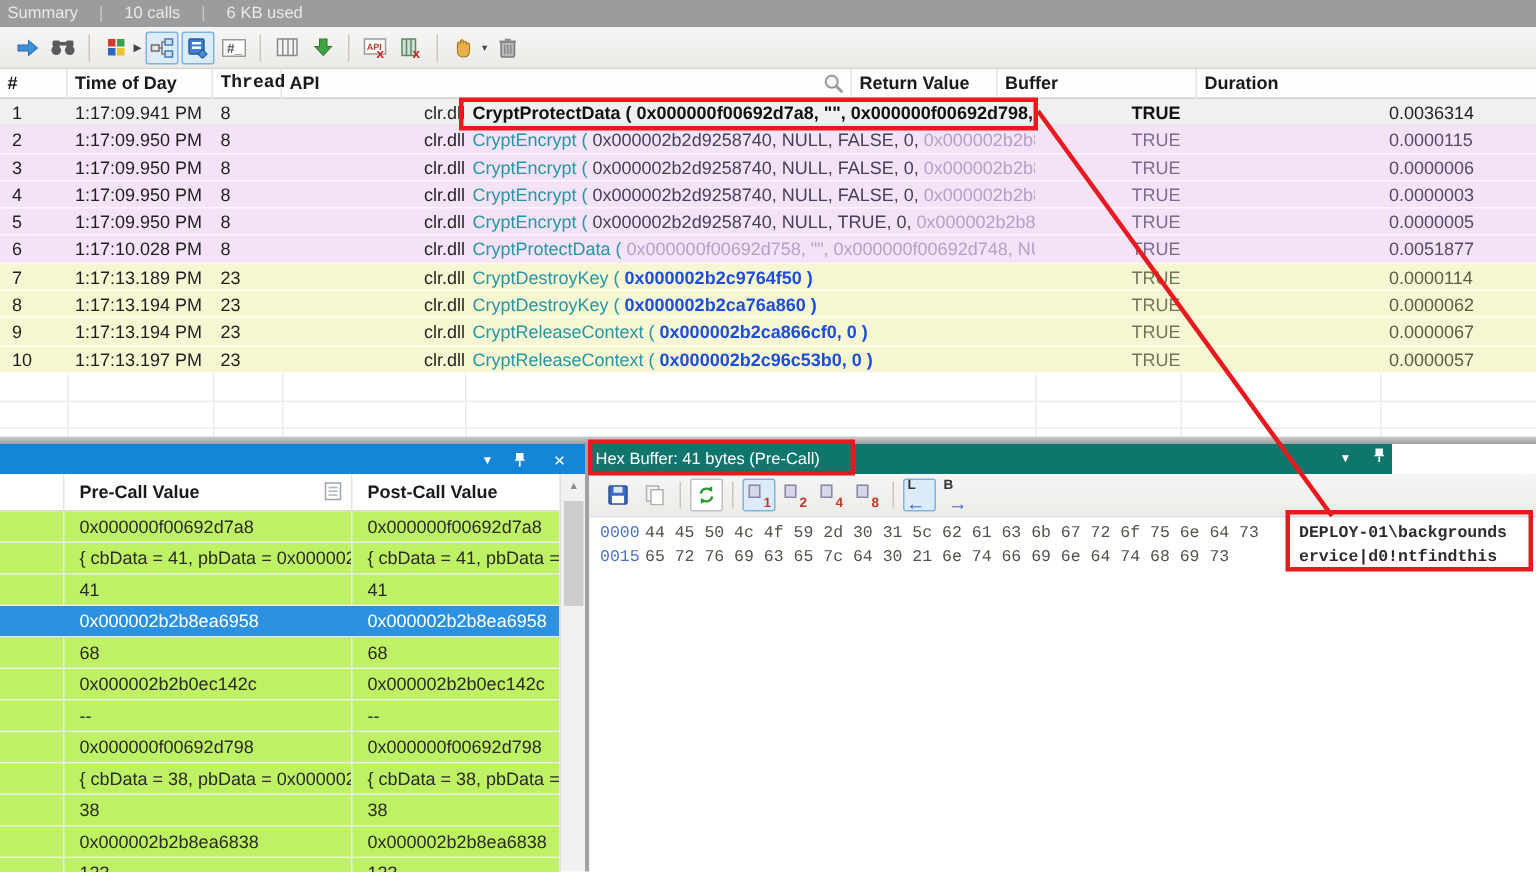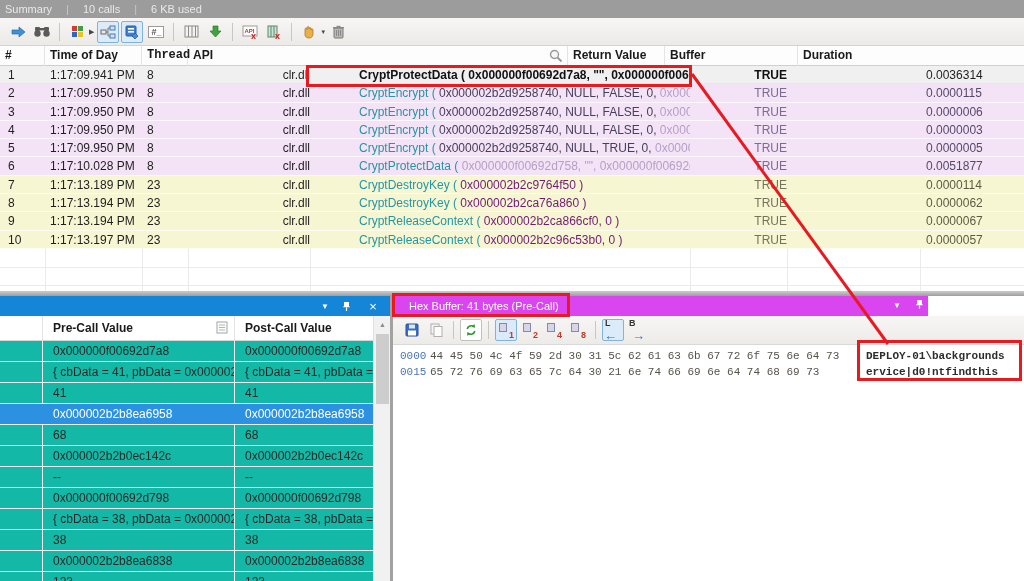--- a/index.html
+++ b/index.html
@@ -33,24 +33,24 @@
   .trow { display:flex; width:1024px; height:18.3px; font-size:12px; color:#1f1f1f;
     border-bottom:1px solid rgba(255,255,255,.75); }
   .trow.sel { background:#f0f0f0; border-bottom:1px solid #e6e6e6; }
   .trow.lav { background:#f4e2f6; }
   .trow.yel { background:#f6f6d2; }
   .c { height:18.3px; line-height:18px; overflow:hidden; white-space:nowrap; flex-shrink:0; }
   .c-num{width:45px; padding-left:8px;} .c-time{width:97px; padding-left:5px;}
   .c-thread{width:46px; padding-left:5px;} .c-module{width:122px; padding-left:6px;text-align:right;}
   .c-api{width:380px; padding-left:5px;} .c-ret{width:97px; padding-left:6px;text-align:right;}
   .c-err{width:133px; padding-left:6px;} .c-dur{width:104px; padding-left:6px;}
-  .fn { color:#2596a4;margin-left:44px; }
+  .fn { color:#2596a4; }
   .a1 { color:#45405a; }
   .a2 { color:#b4a0c8; }
-  .yel .a1 { color:#701a75; } .yel .a2 { color:#a8a886; }
+  .yel .a1 { color:#1d4ed8;font-weight:bold; } .yel .a2 { color:#a8a886; }
   .lav .ret { color:#7a6c90; } .yel .ret { color:#74745a; }
   .lav .c-dur { color:#544a68; } .yel .c-dur { color:#5c5c45; }
   .sel .fn, .sel .a1, .sel .ret { color:#111; font-weight:600; }
 
   .emptygrid { position:absolute; left:0; top:249px; width:1024px; height:42px; background:#fff; }
   .vline { position:absolute; top:0; width:1px; height:42px; background:#ebebeb; }
   .hline { position:absolute; left:0; width:1024px; height:1px; background:#ebebeb; }
 
   
   .splitter { position:absolute; left:0; top:291px; width:1024px; height:5px;
@@ -63,40 +63,40 @@
     color:#fff; font-size:11px; }
   .pctl { width:14px; text-align:center; cursor:default; }
   .lphead { position:absolute; left:0; top:20px; width:390px; height:25px; background:#fff;
     border-bottom:1px solid #d8d8d8; font-size:12px; font-weight:600; color:#1a1a1a; display:flex; }
   .lph-sliver { width:43px; border-right:1px solid #e4e4e4; }
   .lph-pre { width:192px; border-right:1px solid #e4e4e4; line-height:24px; padding-left:10px; position:relative; }
   .lph-post { width:138px; line-height:24px; padding-left:10px; }
   .lph-pre .hicon { position:absolute; right:6px; top:5px; }
   #param-rows { position:absolute; left:0; top:45px; width:373px; }
   .prow { display:flex; width:373px; height:21px; font-size:12px; color:#2a2a2a;
-    border-bottom:1px solid #ececec; background:#14b8a6; }
+    border-bottom:1px solid #ececec; background:#bef264; }
   .prow .p0 { width:43px; border-right:1px solid #ececec; }
   .prow .p1 { width:192px; border-right:1px solid #ececec; line-height:20px; padding-left:10px;
     overflow:hidden; white-space:nowrap; }
   .prow .p2 { width:138px; line-height:20px; padding-left:10px; overflow:hidden; white-space:nowrap; }
   .prow.psel { background:#2b91e0; color:#fff; }
   .prow.psel .p0, .prow.psel .p1 { border-right-color:#2b91e0; }
   .lscroll { position:absolute; left:373px; top:20px; width:17px; height:265px; background:#f1f1f1;
     border-left:1px solid #e0e0e0; }
   .lscroll .sarrow { position:absolute; left:0; top:0; width:17px; height:17px; background:#f1f1f1;
     color:#8a8a8a; font-size:7px; text-align:center; line-height:17px; }
   .lscroll .sthumb { position:absolute; left:2px; top:18px; width:13px; height:70px; background:#cdcdcd; }
 
   
   .panelgap { position:absolute; left:390px; top:296px; width:3px; height:285px; background:#a2a2a2; }
 
   
   .hpanel { position:absolute; left:393px; top:296px; width:631px; height:285px; background:#fff; }
-  .hpanel-title { position:absolute; left:0; top:0; width:535px; height:20px; background:#d946ef;
-    color:#fff; font-size:11px; line-height:20px; padding-left:16px; }
+  .hpanel-title { position:absolute; left:0; top:0; width:535px; height:20px; background:#0f766e;
+    color:#fff; font-size:11px; line-height:20px; padding-left:4px; }
   .hpanel-title .hctls { position:absolute; right:2px; top:0; display:flex; gap:8px; }
   .htoolbar { position:absolute; left:0; top:20px; width:631px; height:29px;
     background:linear-gradient(#f7f6f5,#edebe8); border-bottom:1px solid #d9d9d9;
     display:flex; align-items:center; padding-left:7px; }
   .hbtn { width:22px; height:22px; display:flex; align-items:center; justify-content:center;
     margin:0 1px; position:relative; }
   .hbtn.on { border:1px solid #7eb4e2; background:#dcebf9; border-radius:2px; }
   .grp { position:relative; width:16px; height:16px; }
   .grp .sq { position:absolute; left:1px; top:1px; width:8px; height:9px; background:#d7d5e8;
     border:1px solid #8888a8; }

